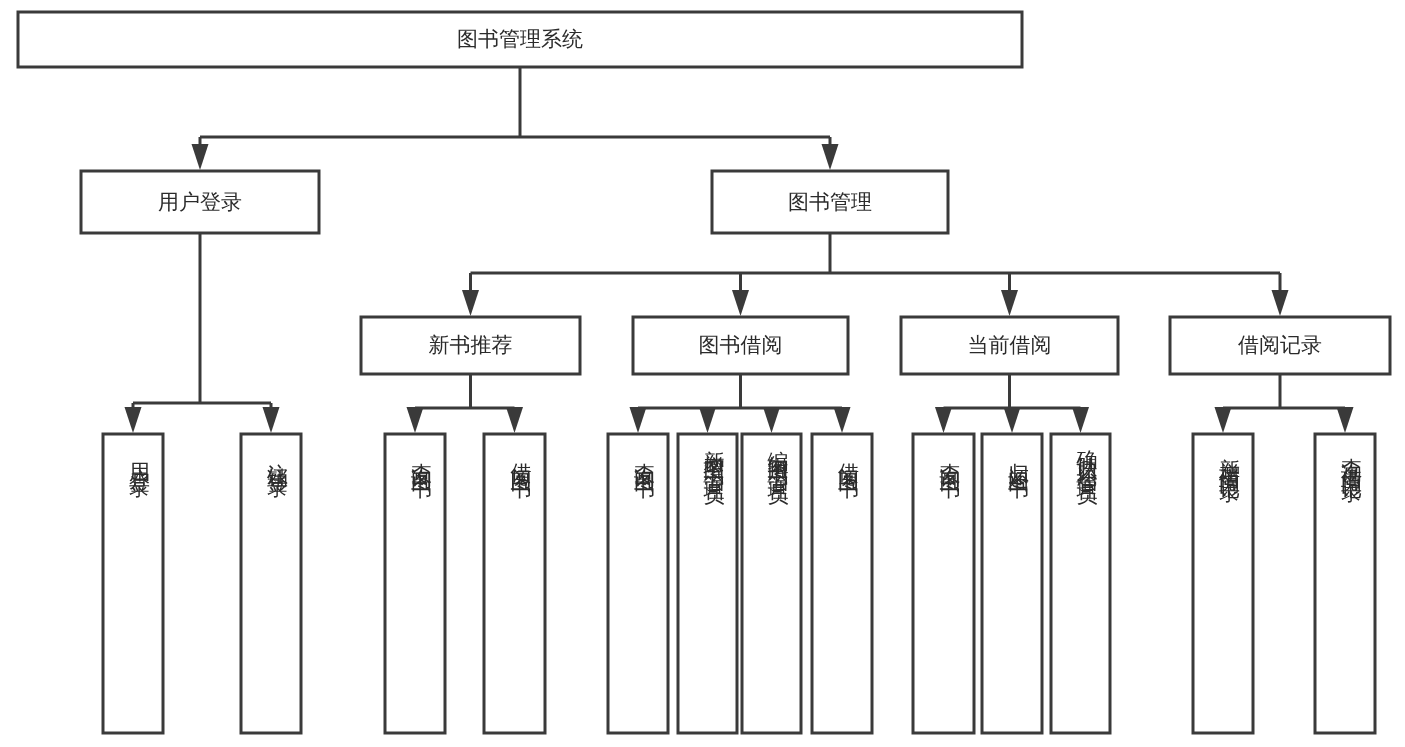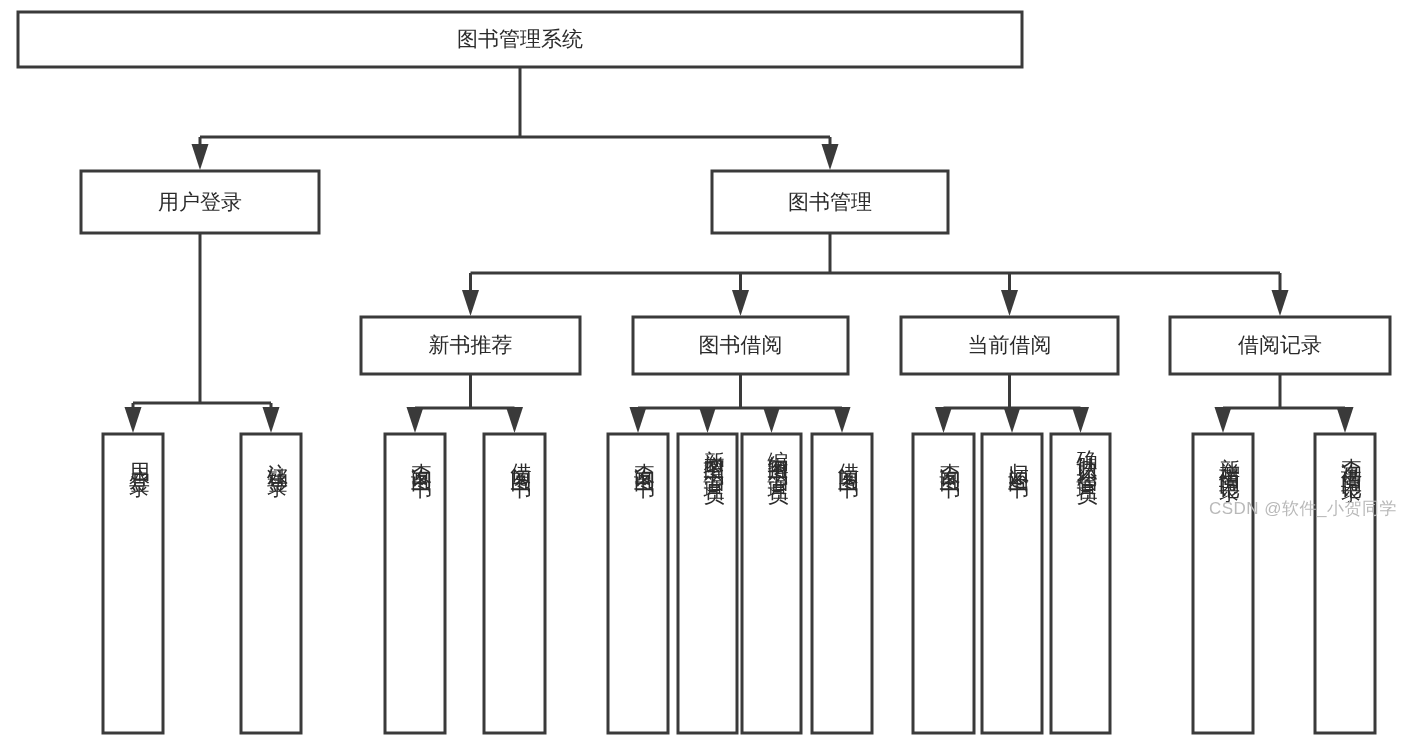--- a/index.html
+++ b/index.html
@@ -221,14 +221,13 @@
         <g>
           <rect class="node-box" x="1193" y="434" width="60" height="299"></rect>
           <text class="node-label-vertical" x="1230" y="456">新增借阅记录</text>
         </g>
         <g>
           <rect class="node-box" x="1315" y="434" width="60" height="299"></rect>
           <text class="node-label-vertical" x="1352" y="456">查询借阅记录</text>
         </g>
       </g>
   </svg>
-  <div class="watermark">CSDN @软件_小贺同学</div>
 </div>
 
 </body></html>

